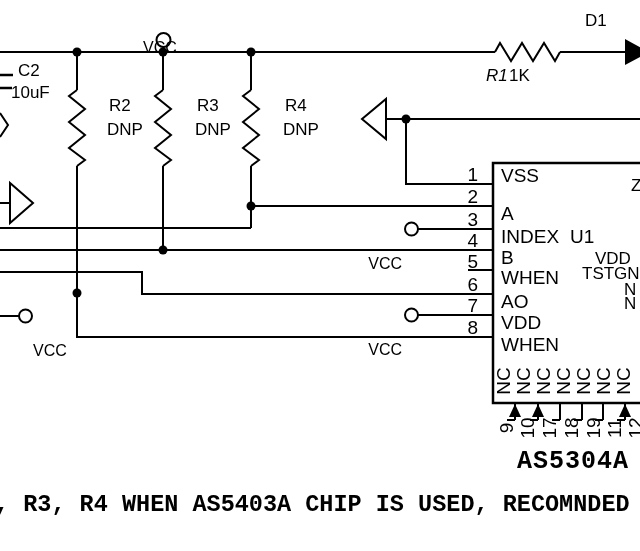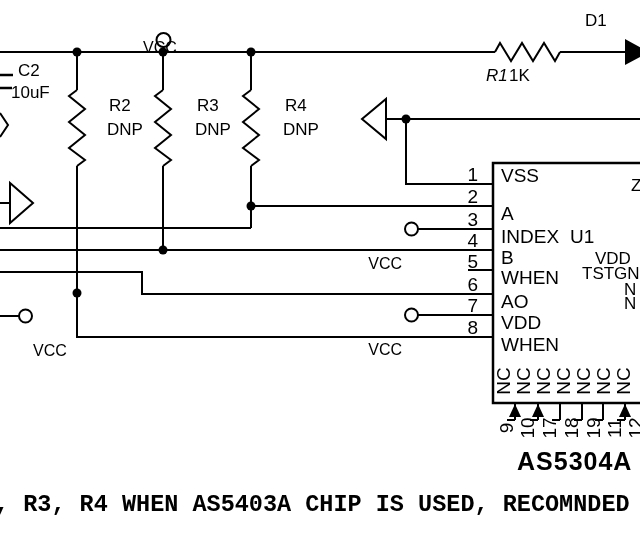--- a/index.html
+++ b/index.html
@@ -128,17 +128,17 @@
   <span class="lbl fs19 rot" style="left:608px;top:372px;">NC</span>
 
   <span class="lbl fs19 rot" style="left:491px;top:419px;">9</span>
   <span class="lbl fs19 rot" style="left:512px;top:419px;">10</span>
   <span class="lbl fs19 rot" style="left:534px;top:419px;">17</span>
   <span class="lbl fs19 rot" style="left:556px;top:419px;">18</span>
   <span class="lbl fs19 rot" style="left:578px;top:419px;">19</span>
   <span class="lbl fs19 rot" style="left:599px;top:419px;">11</span>
   <span class="lbl fs19 rot" style="left:620px;top:419px;">12</span>
 
-  <span class="lbl partnum" style="left:517px;top:449px;">AS5304A</span>
+  <span class="lbl partnum" style="left:517px;top:449px;font-family:Liberation Mono, monospace;">AS5304A</span>
 
   <span class="lbl caption" style="left:-5px;top:491px;">, R3, R4 WHEN AS5403A CHIP IS USED, RECOMNDED</span>
 
 </div>
 
 </body></html>

